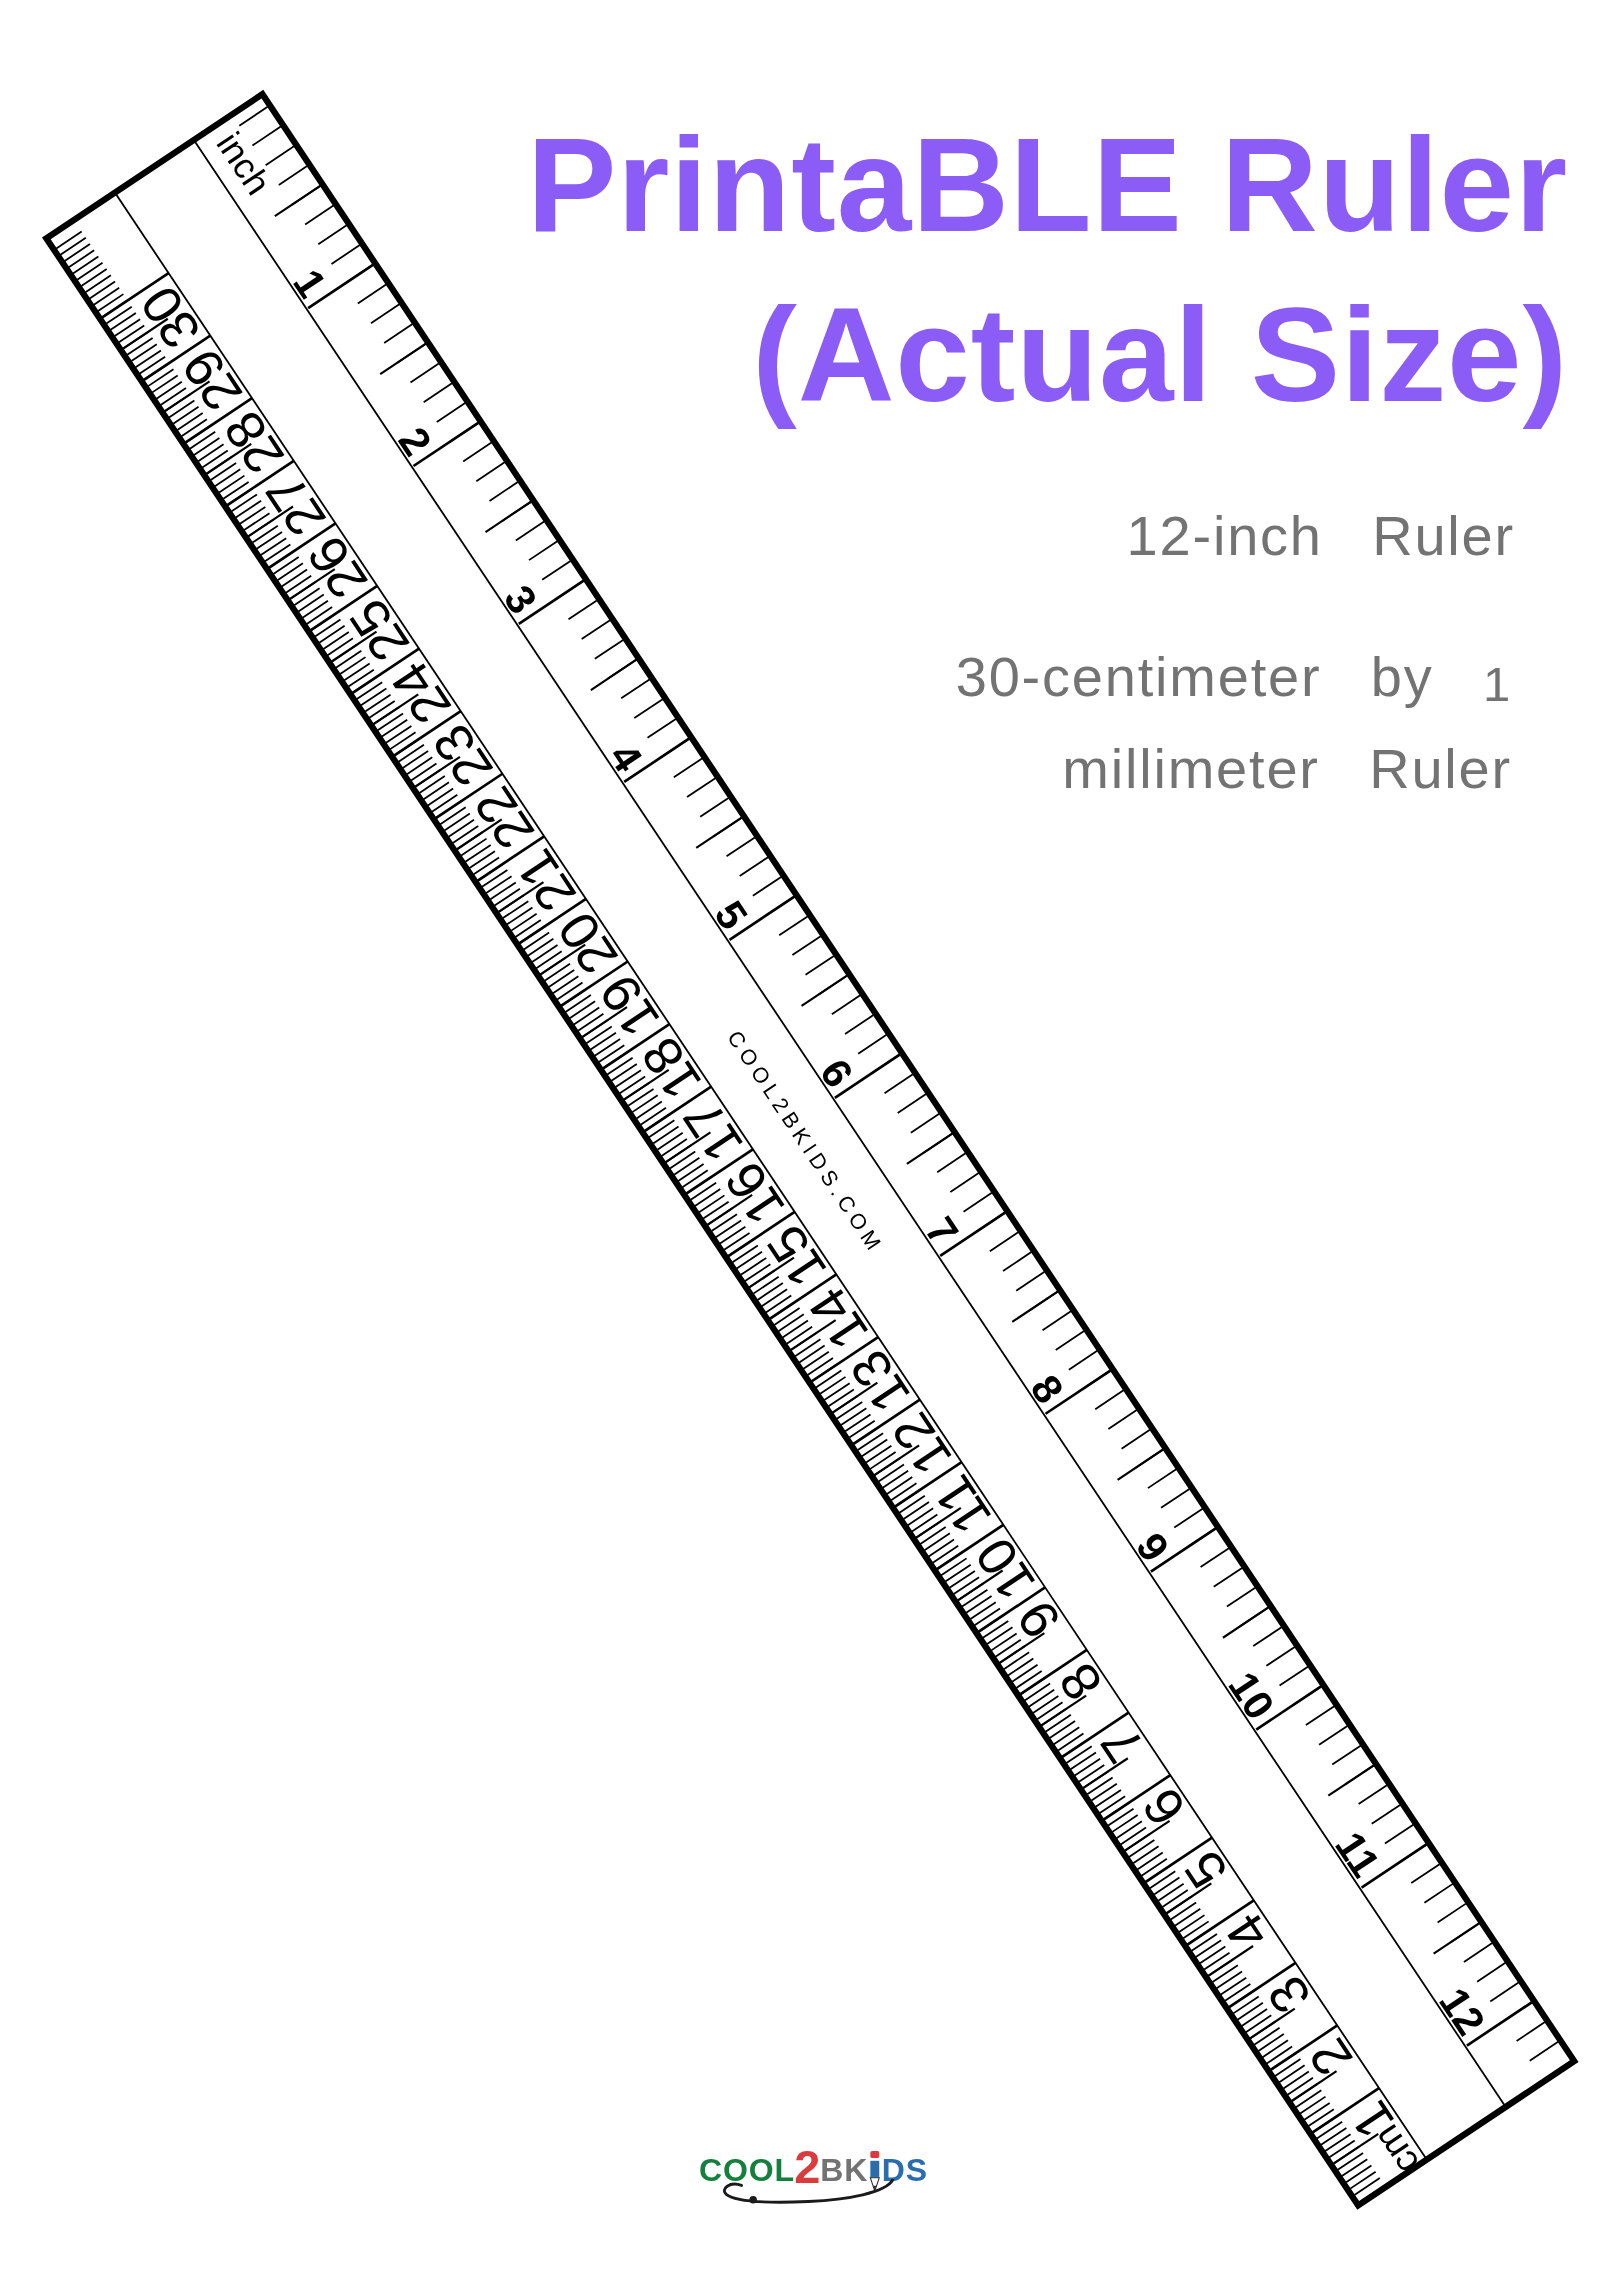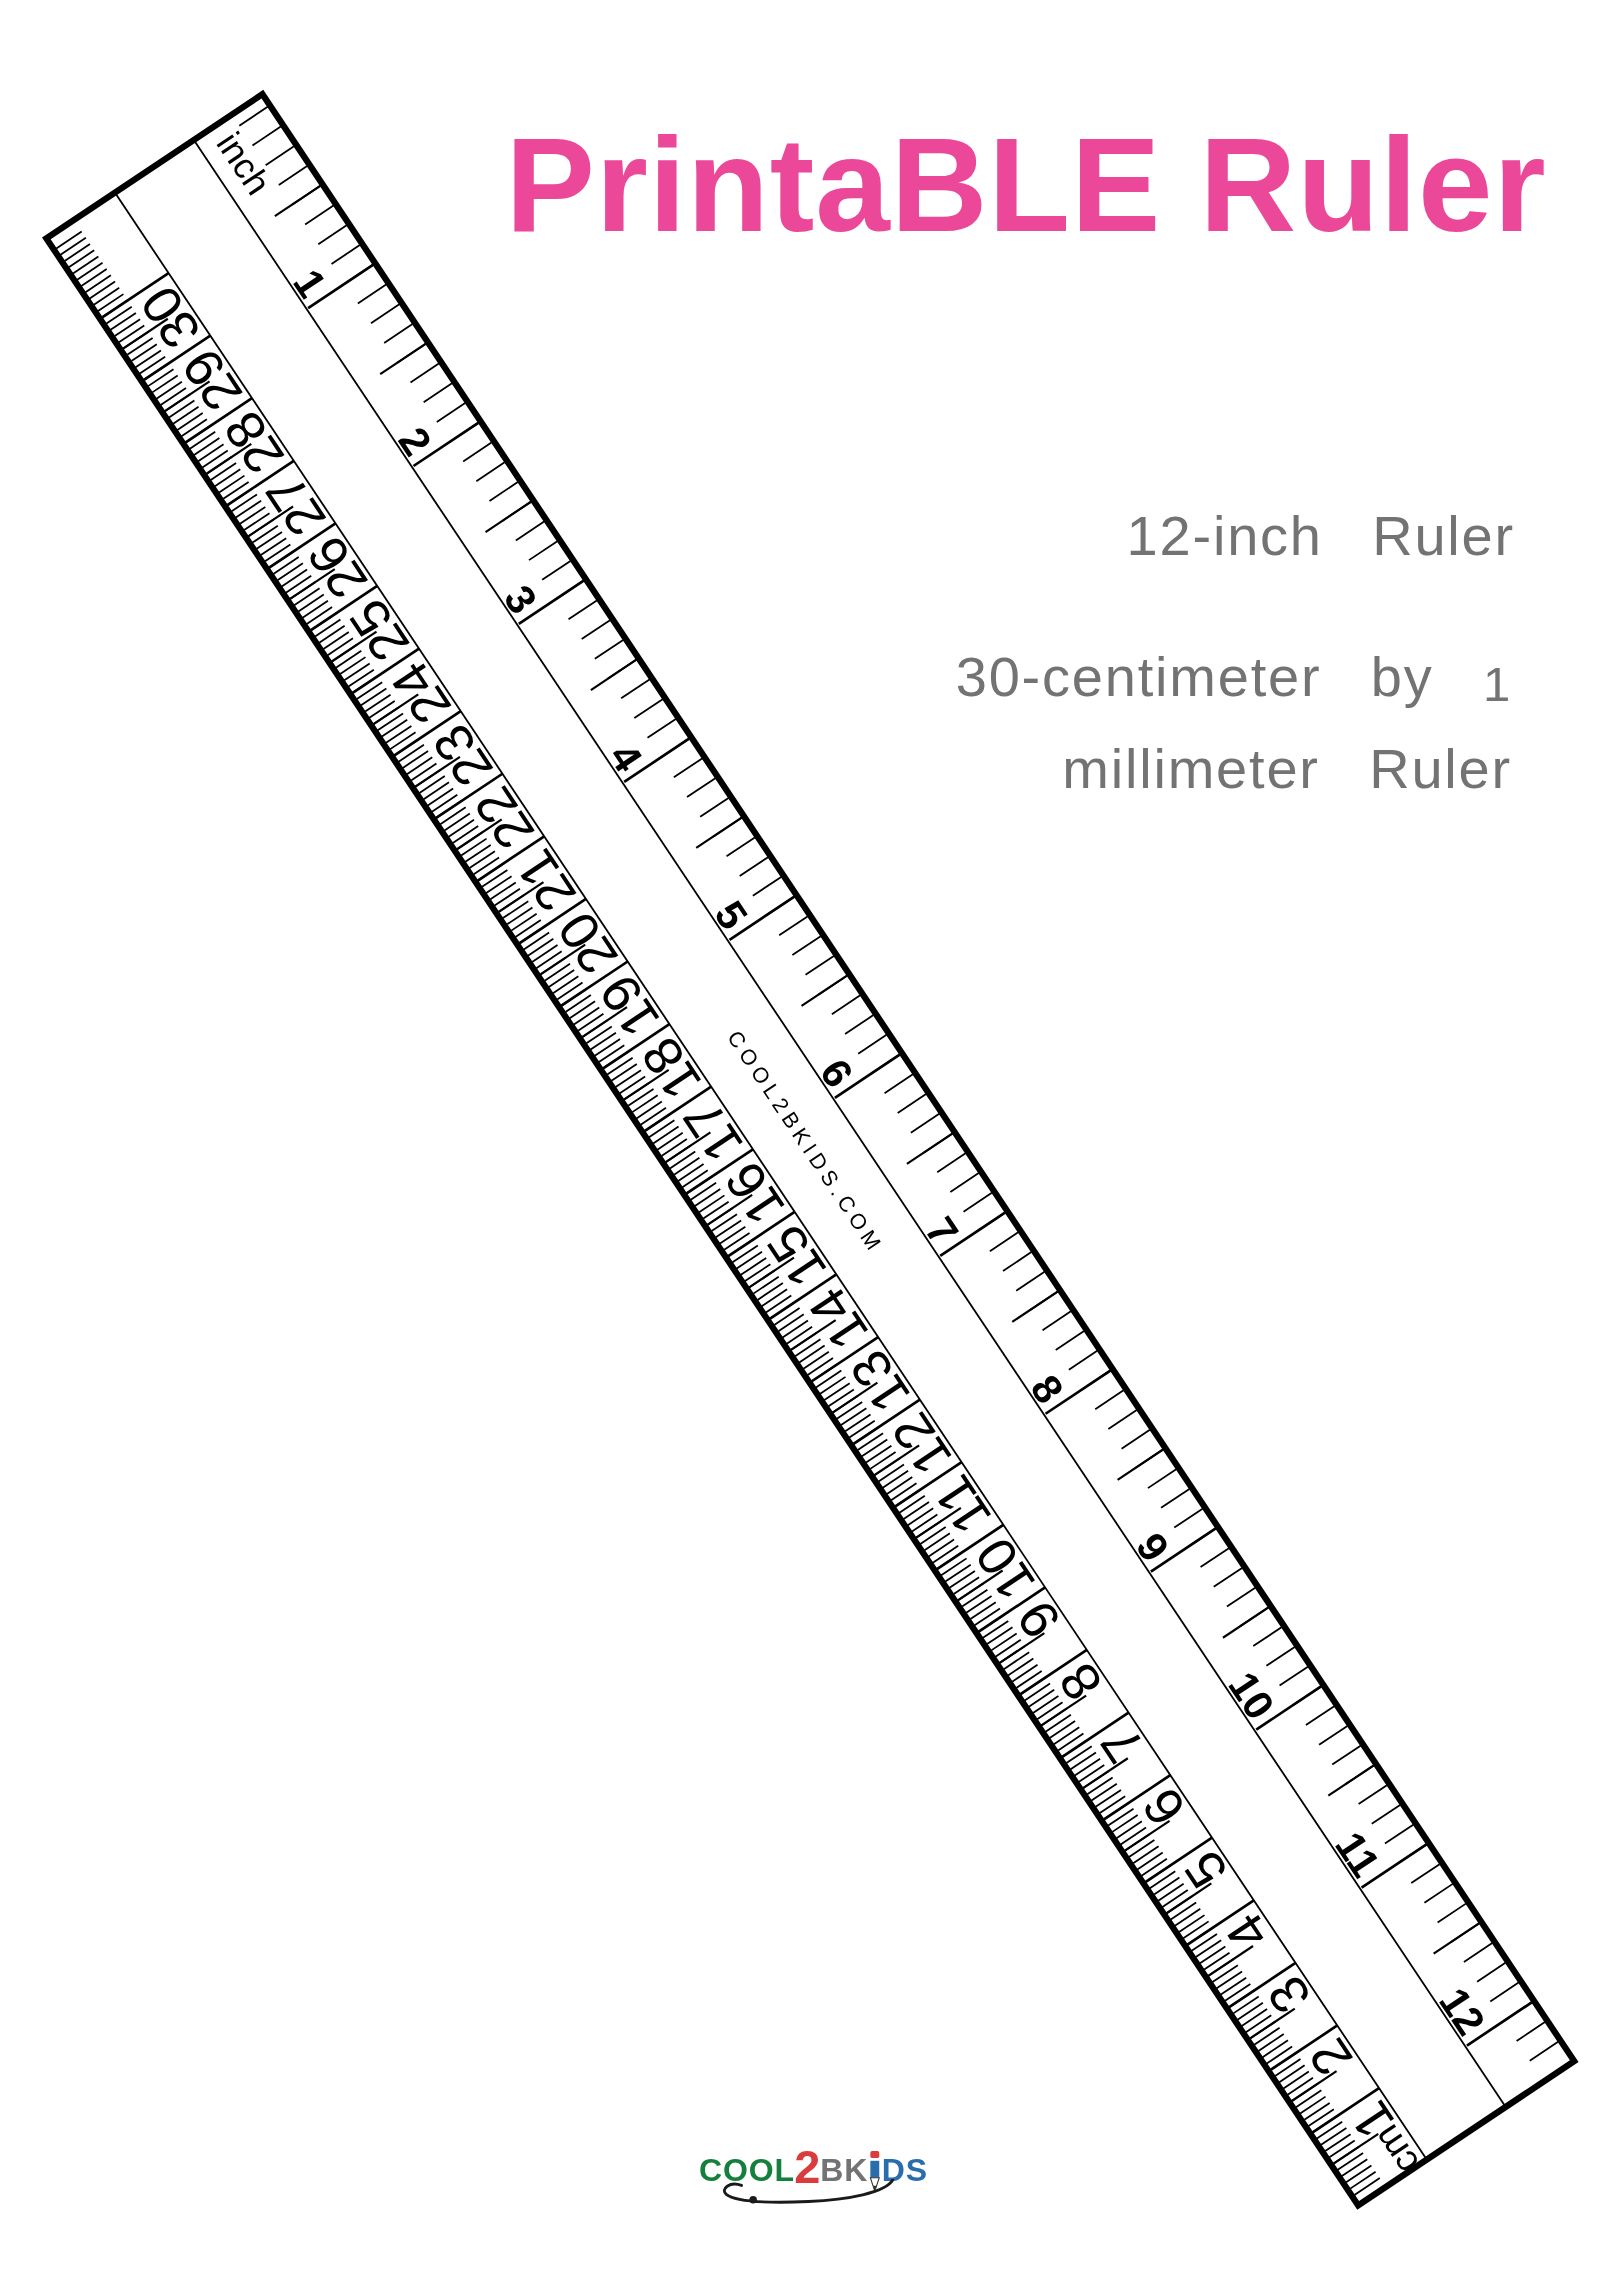--- a/index.html
+++ b/index.html
@@ -3,22 +3,22 @@
 <meta charset="utf-8">
 <style>
   html,body{margin:0;padding:0;background:#ffffff;}
   #page{
     position:relative;width:1621px;height:2293px;background:#ffffff;
     overflow:hidden;font-family:"Liberation Sans",sans-serif;color:#0b0b0b;
   }
   
   #title{
     position:absolute;left:484px;top:100px;width:1084px;
-    text-align:center;font-weight:bold;font-size:134px;line-height:170px;
-    letter-spacing:0.9px;color:#ec4899;
+    text-align:right;font-weight:bold;font-size:134px;line-height:170px;
+    letter-spacing:0.9px;color:#8b5cf6;
   }
   
   .subtitle{
     position:absolute;font-size:56px;font-weight:400;letter-spacing:1.8px;
     word-spacing:32px;color:#737373;text-align:right;line-height:89px;
   }
   #subtitle1{top:491px;right:106px;}
   #subtitle2{top:632px;right:109px;}
   #subtitle2 .small-one{font-size:49px;position:relative;top:4.5px;}
   
@@ -35,20 +35,21 @@
   .pencil{vertical-align:-10.7px;margin:0 0.9px;}
   #swoosh{position:absolute;left:12.5px;top:38px;}
 </style>
 </head>
 <body>
 
 <div id="page">
 
   <div id="title">
     <div>PrintaBLE Ruler</div>
+    <div>(Actual Size)</div>
   </div>
 
   <div id="subtitle1" class="subtitle">
     <span>12-inch Ruler</span>
   </div>
   <div id="subtitle2" class="subtitle">
     <div>
       <span>30-centimeter</span>
       <span>by</span>
       <span class="small-one">1</span>

